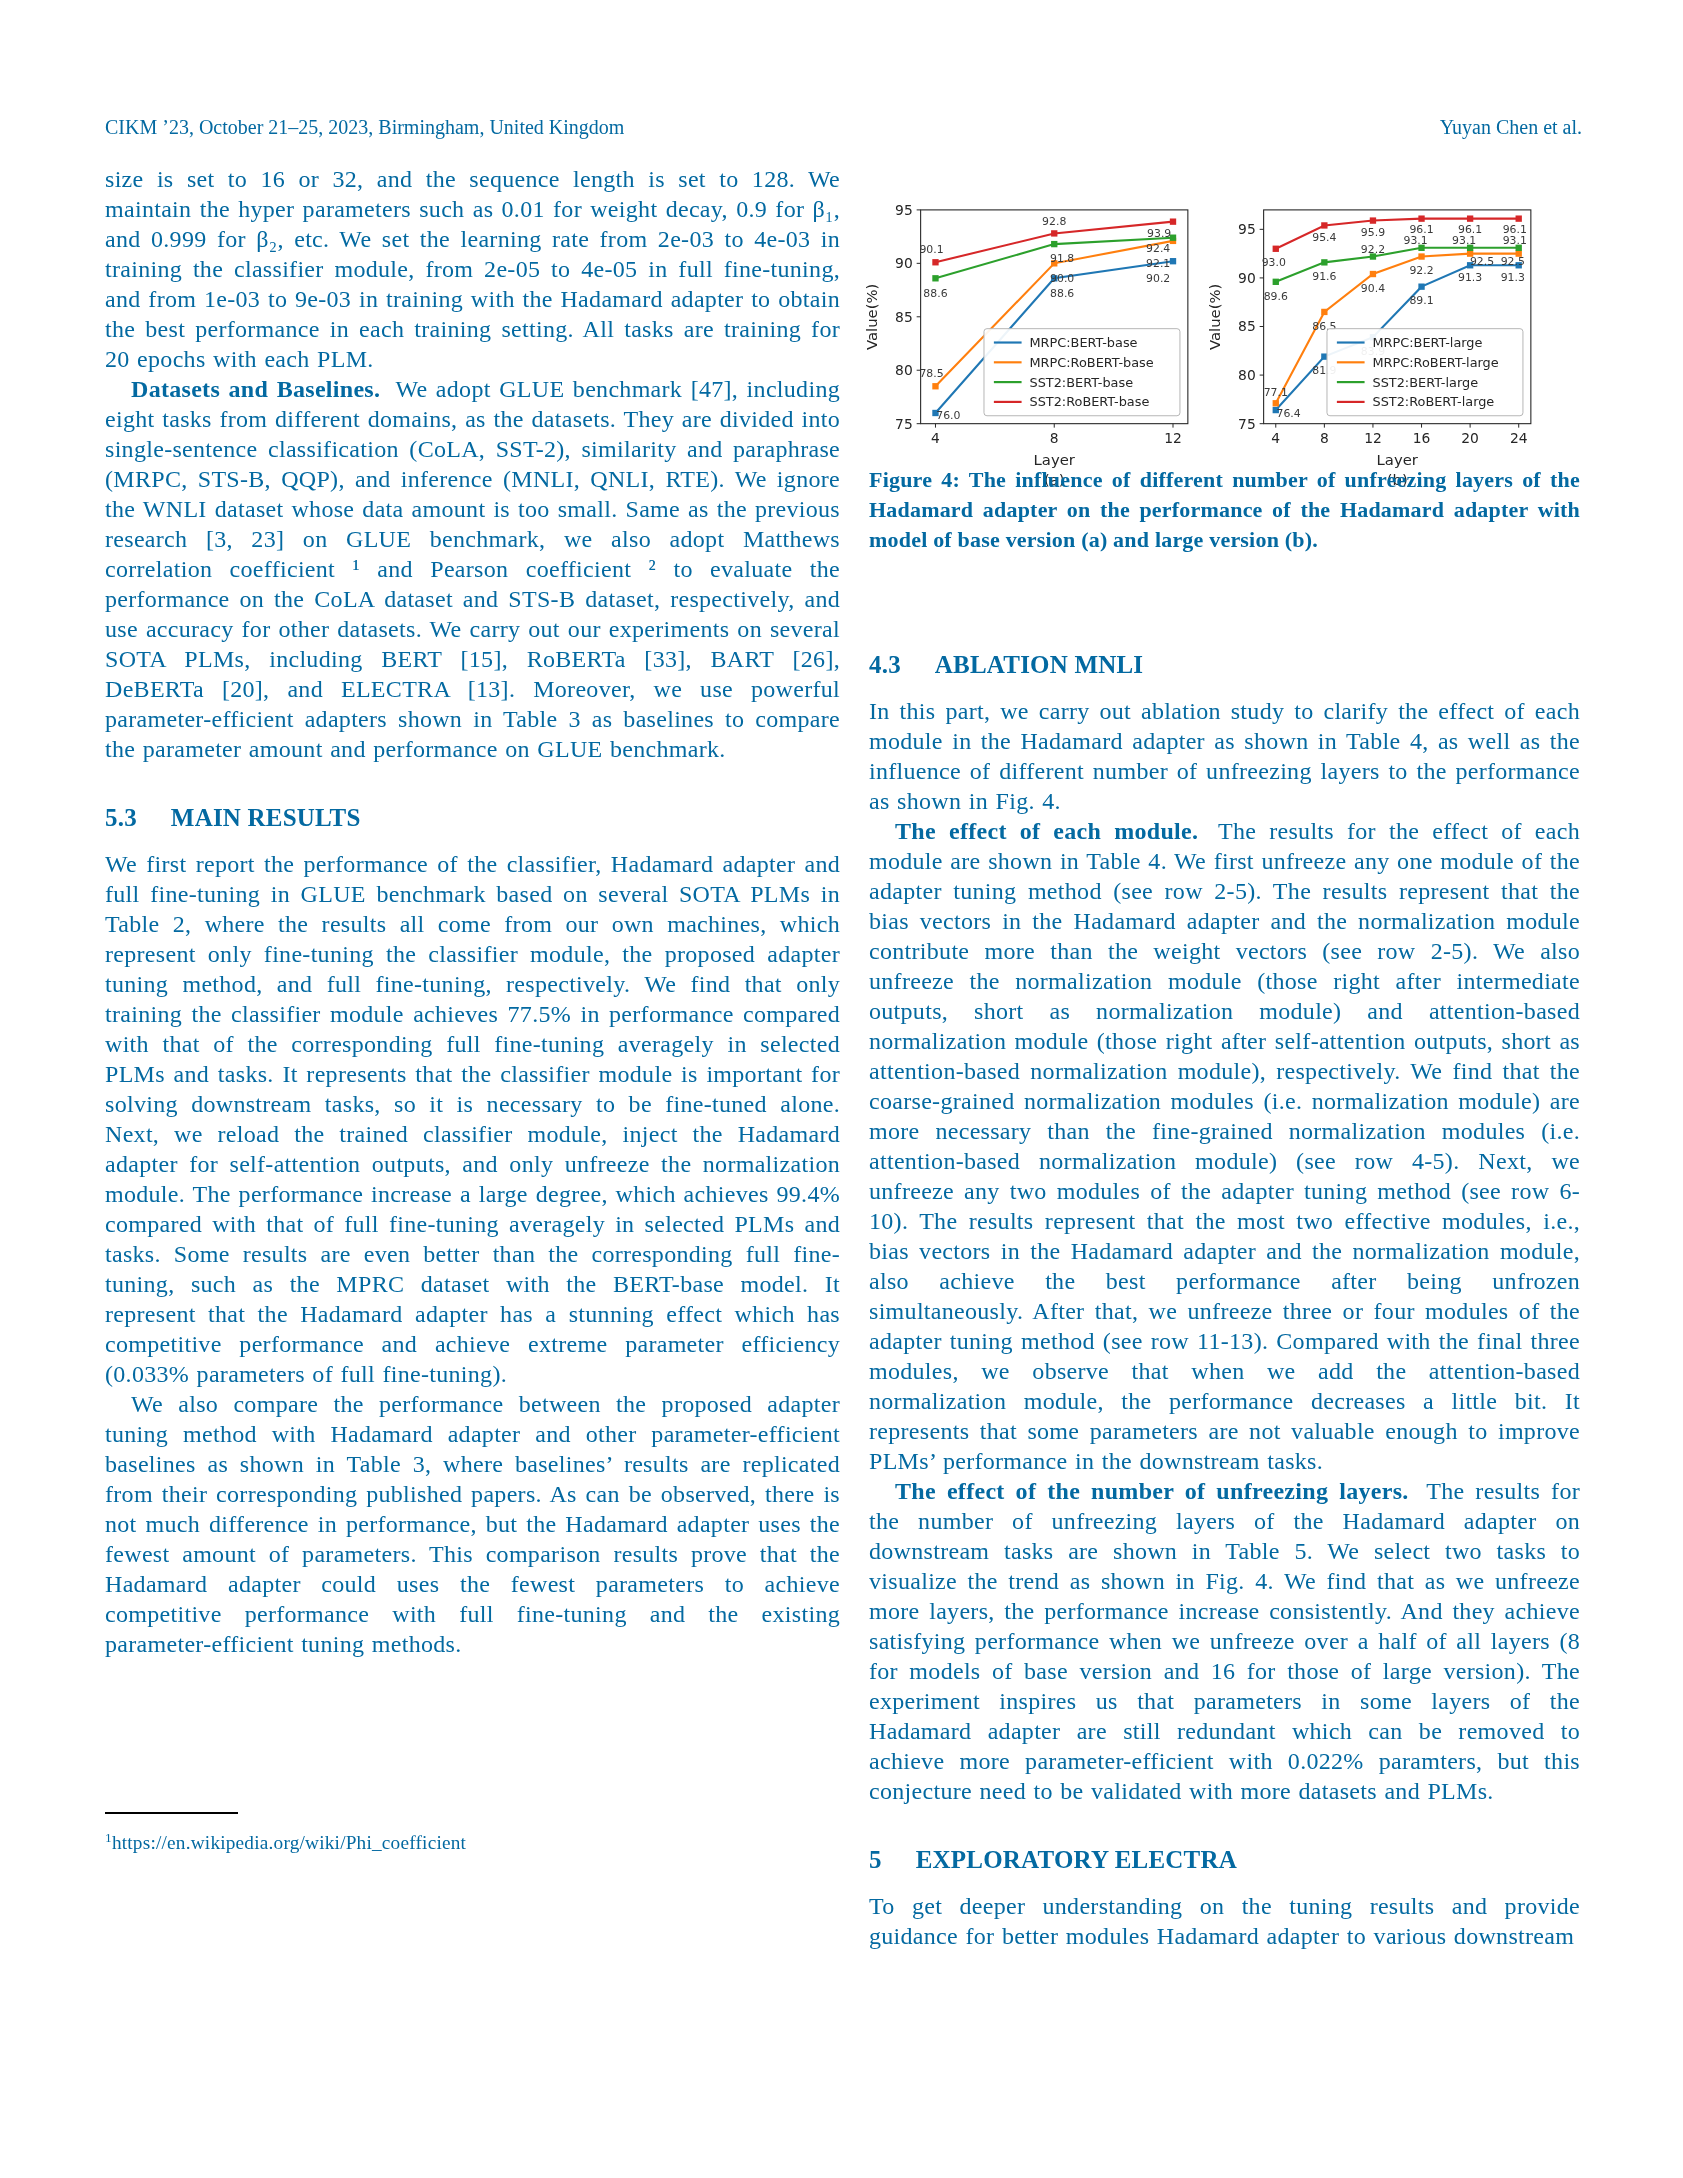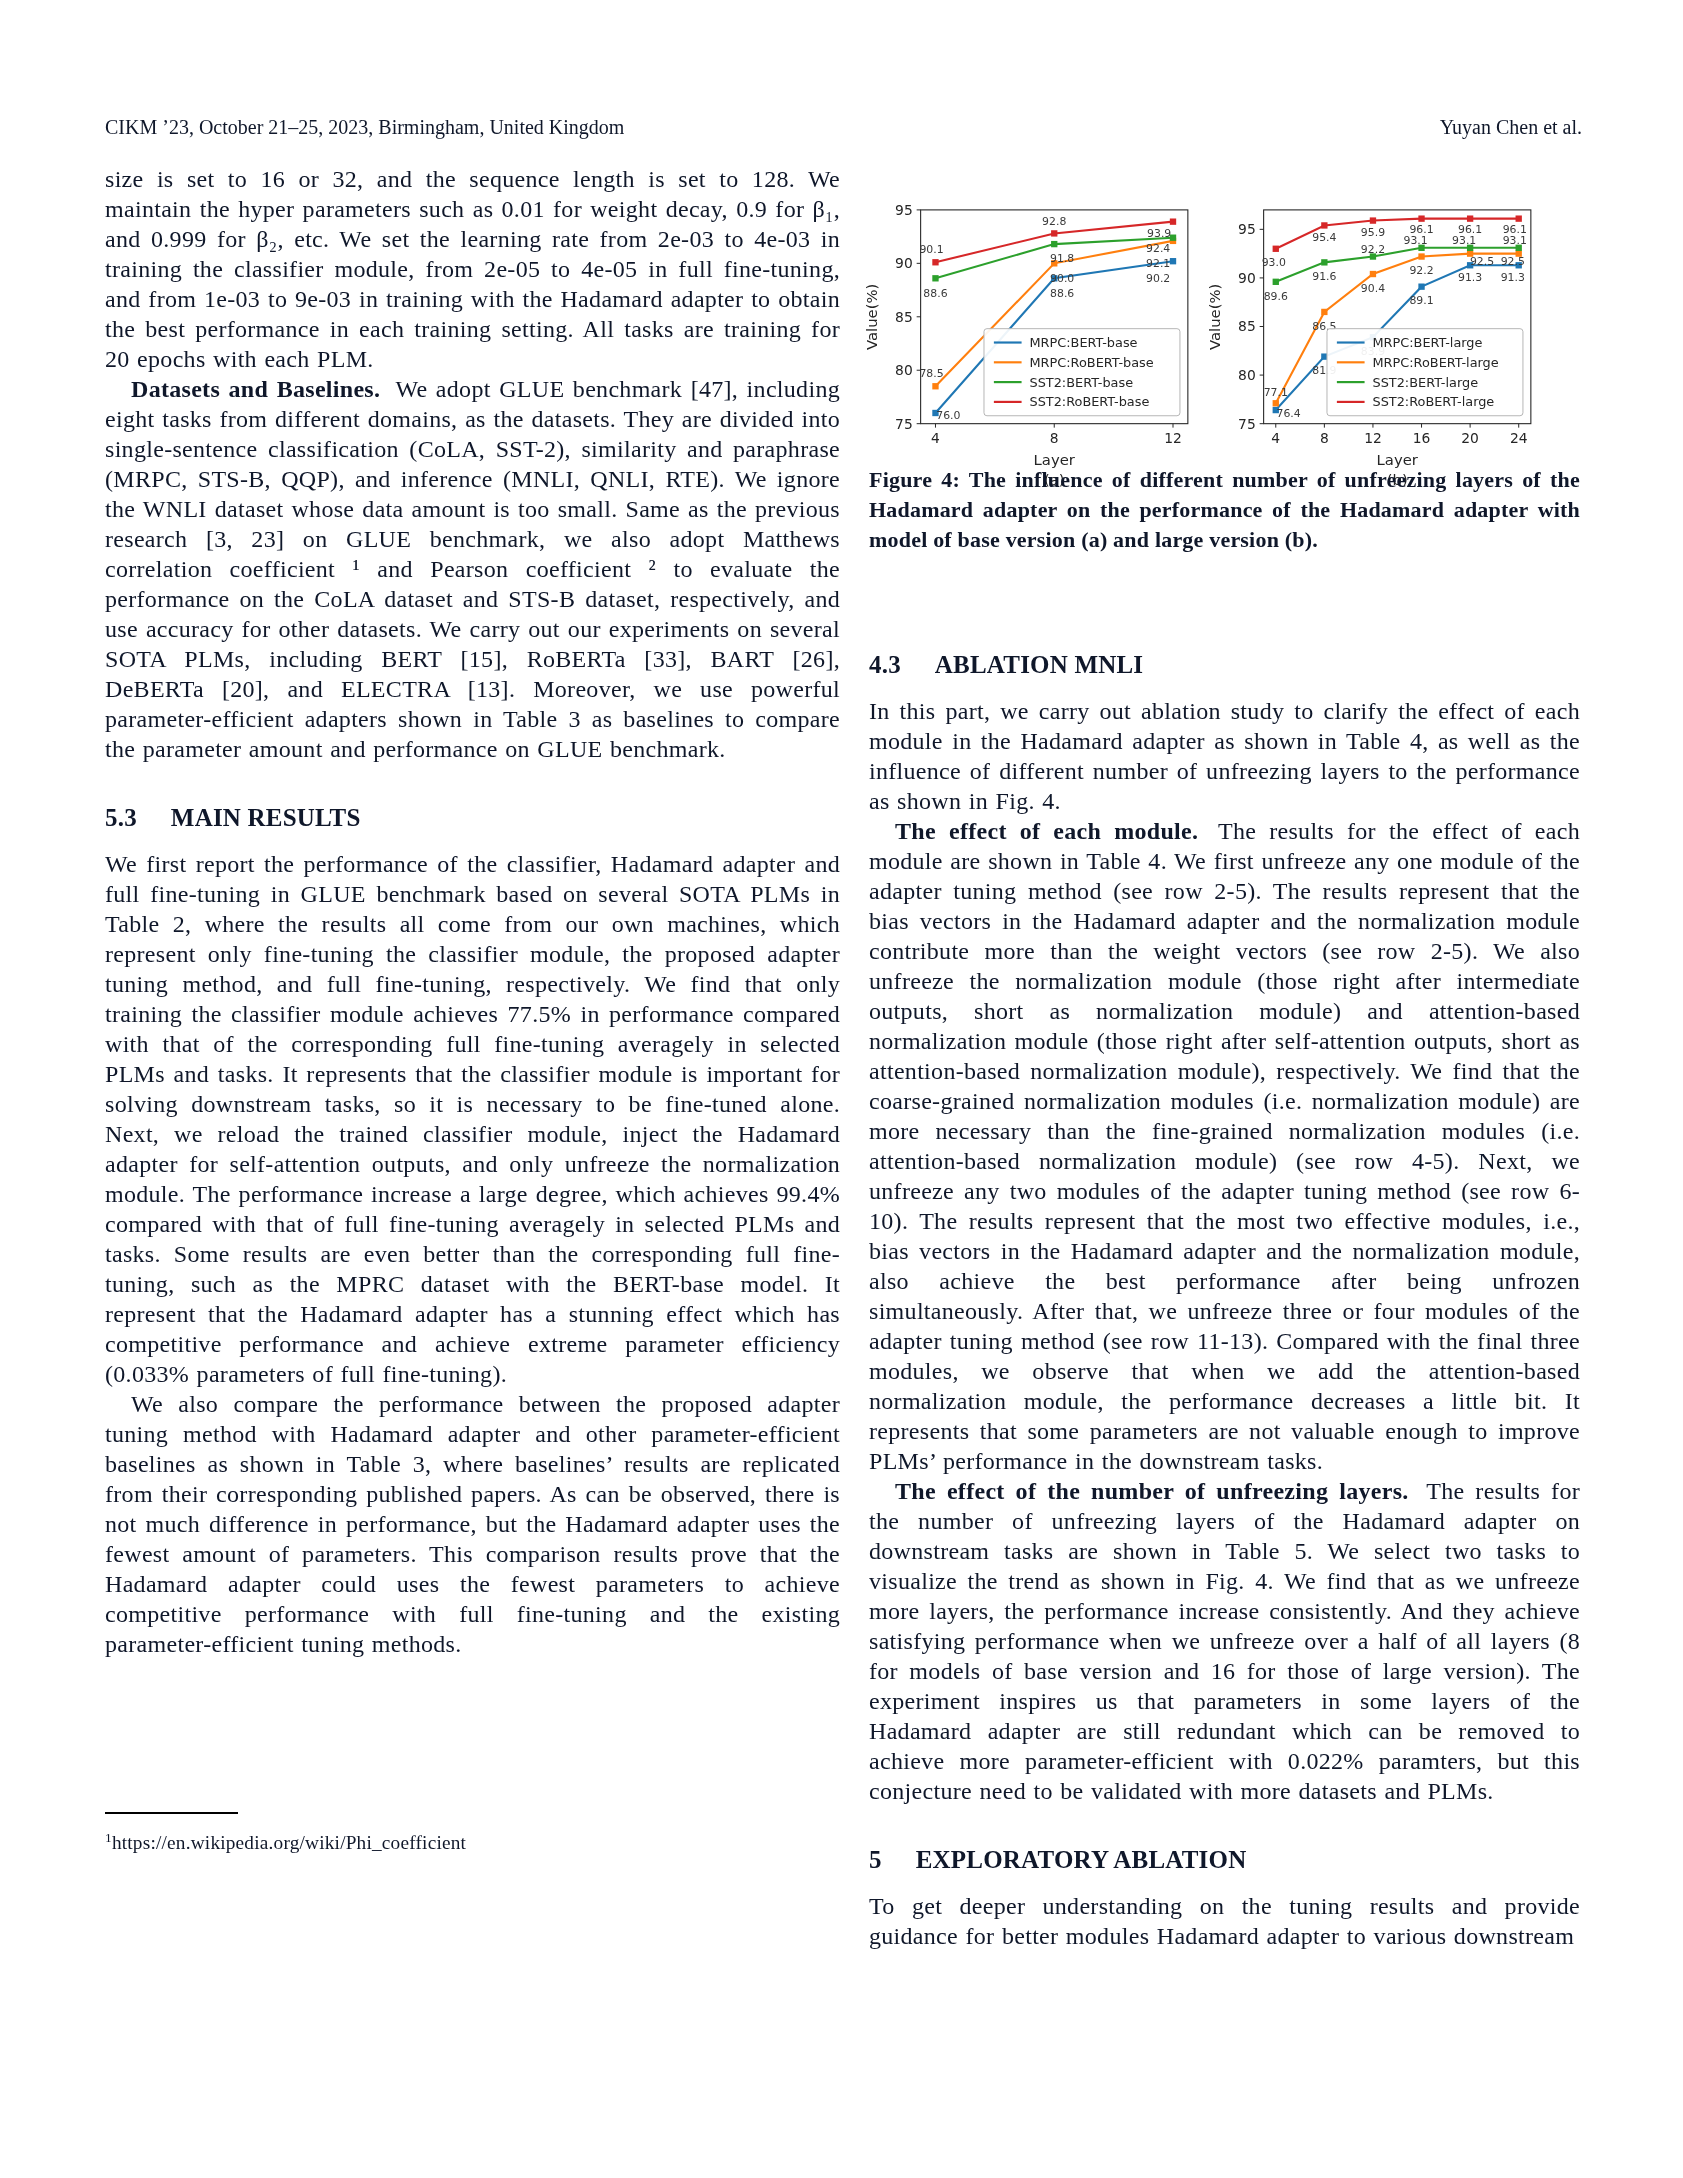--- a/index.html
+++ b/index.html
@@ -1,17 +1,17 @@
 <!DOCTYPE html>
 <html><head>
 <meta charset="utf-8">
 <style>
   html,body{margin:0;padding:0;background:#888;}
   .page{position:relative;width:1683px;height:2178px;background:#ffffff;margin:0 auto;
-        font-family:"Liberation Serif","DejaVu Serif",serif;color:#0f172a;}
+        font-family:"Liberation Serif","DejaVu Serif",serif;color:#0369a1;}
   .header-row{position:absolute;left:105px;top:116px;width:1477px;display:flex;
               justify-content:space-between;font-size:20px;}
   .col{position:absolute;}
   .col-left{left:105px;top:164px;width:735px;}
   .col-right-flow{left:869px;top:651px;width:711px;}
   p.body{margin:0;font-size:24px;line-height:30px;text-align:justify;
          letter-spacing:0.3px;word-spacing:1.2px;}
   p.indent{text-indent:26px;}
   .lead{font-weight:bold;padding-right:7px;}
   .sec-head{margin:0;font-size:25px;font-weight:bold;letter-spacing:0.2px;}
@@ -221,19 +221,19 @@
     <p class="body">In this part, we carry out ablation study to clarify the effect of each module in the Hadamard adapter as shown in Table 4, as well as the influence of different number of unfreezing layers to the performance as shown in Fig. 4.</p>
     <p class="body indent">
       <span class="lead">The effect of each module.</span>
       <span>The results for the effect of each module are shown in Table 4. We first unfreeze any one module of the adapter tuning method (see row 2-5). The results represent that the bias vectors in the Hadamard adapter and the normalization module contribute more than the weight vectors (see row 2-5). We also unfreeze the normalization module (those right after intermediate outputs, short as normalization module) and attention-based normalization module (those right after self-attention outputs, short as attention-based normalization module), respectively. We find that the coarse-grained normalization modules (i.e. normalization module) are more necessary than the fine-grained normalization modules (i.e. attention-based normalization module) (see row 4-5). Next, we unfreeze any two modules of the adapter tuning method (see row 6-10). The results represent that the most two effective modules, i.e., bias vectors in the Hadamard adapter and the normalization module, also achieve the best performance after being unfrozen simultaneously. After that, we unfreeze three or four modules of the adapter tuning method (see row 11-13). Compared with the final three modules, we observe that when we add the attention-based normalization module, the performance decreases a little bit. It represents that some parameters are not valuable enough to improve PLMs’ performance in the downstream tasks.</span>
     </p>
     <p class="body indent">
       <span class="lead">The effect of the number of unfreezing layers.</span>
       <span>The results for the number of unfreezing layers of the Hadamard adapter on downstream tasks are shown in Table 5. We select two tasks to visualize the trend as shown in Fig. 4. We find that as we unfreeze more layers, the performance increase consistently. And they achieve satisfying performance when we unfreeze over a half of all layers (8 for models of base version and 16 for those of large version). The experiment inspires us that parameters in some layers of the Hadamard adapter are still redundant which can be removed to achieve more parameter-efficient with 0.022% paramters, but this conjecture need to be validated with more datasets and PLMs.</span>
     </p>
     <h2 class="sec-head mt-sec">
-      <span class="sec-num">5</span><span>EXPLORATORY ABLATION</span>
+      <span class="sec-num">5</span><span>EXPLORATORY ELECTRA</span>
     </h2>
     <p class="body">To get deeper understanding on the tuning results and provide guidance for better modules Hadamard adapter to various downstream</p>
   </div>
 
 </div>
 
 
 </body></html>

